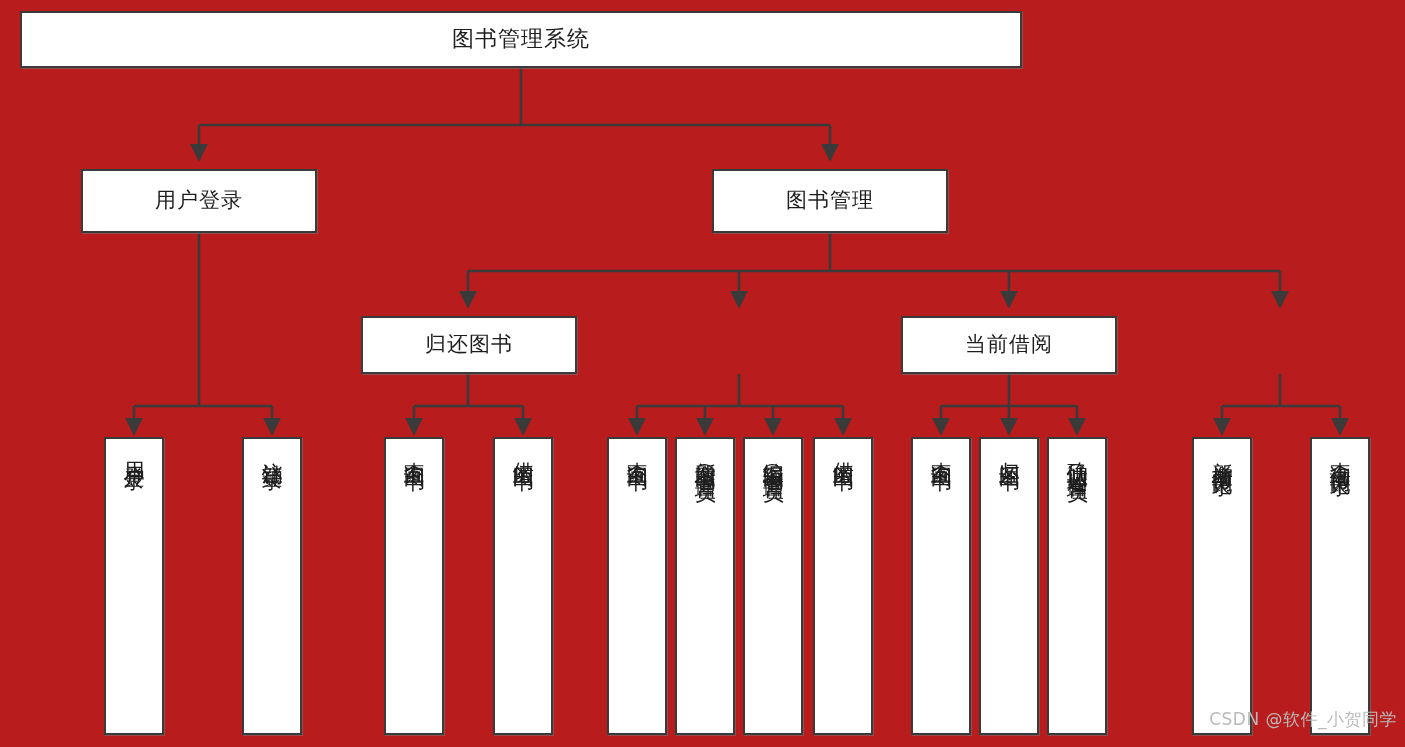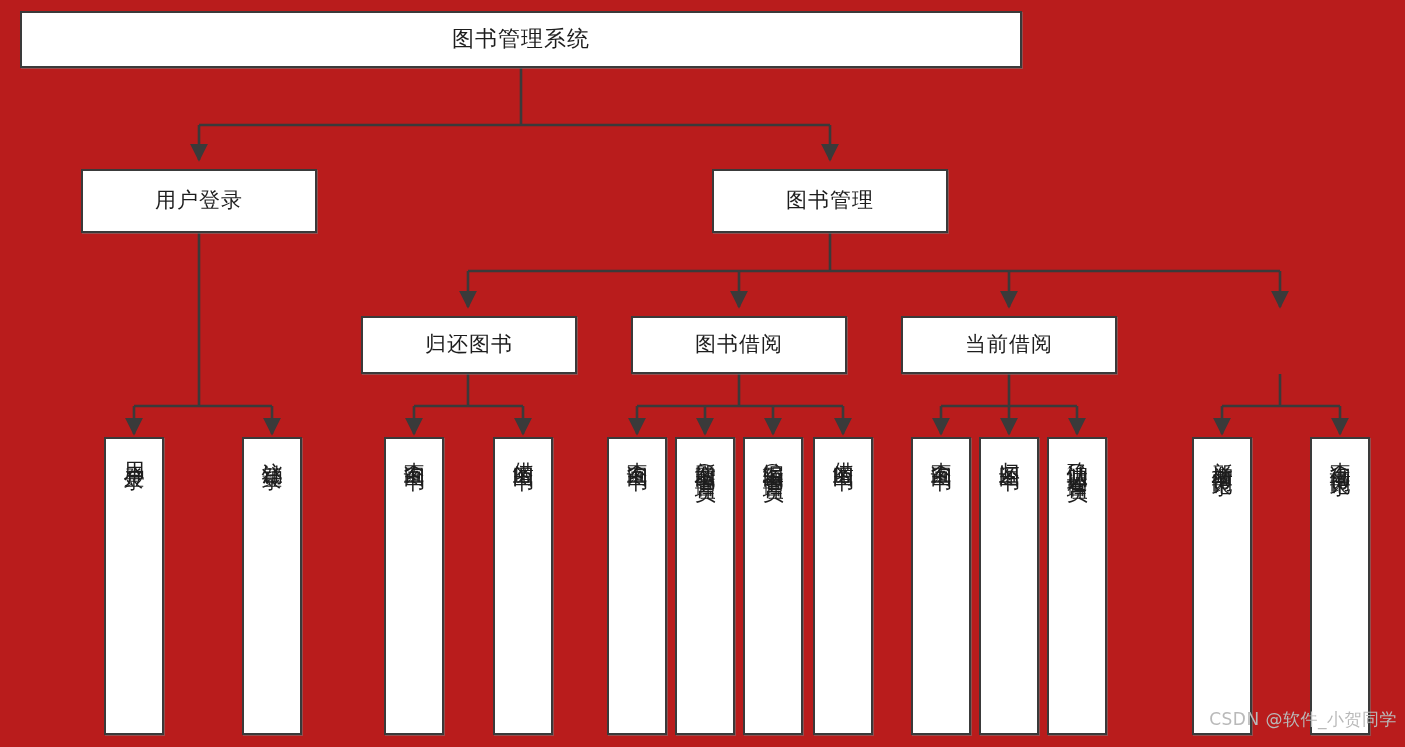--- a/index.html
+++ b/index.html
@@ -132,23 +132,20 @@
   <div class="node horiz" style="left:81px; top:169px; width:236px; height:64px;">
     <span>用户登录</span>
   </div>
   <div class="node horiz" style="left:712px; top:169px; width:236px; height:64px;">
     <span>图书管理</span>
   </div>
 
   <div class="node horiz" style="left:361px; top:316px; width:216px; height:58px;">
     <span>归还图书</span>
   </div>
-  <div class="node horiz" style="left:631px; top:316px; width:216px; height:58px;">
-    <span>图书借阅</span>
-  </div>
   <div class="node horiz" style="left:901px; top:316px; width:216px; height:58px;text-align:right;">
     <span>当前借阅</span>
   </div>
 
   <div class="node vert" style="left:104px; top:437px; width:60px; height:298px;">
     <span class="vtext">用户登录</span>
   </div>
   <div class="node vert" style="left:242px; top:437px; width:60px; height:298px;">
     <span class="vtext">注销登录</span>
   </div>

